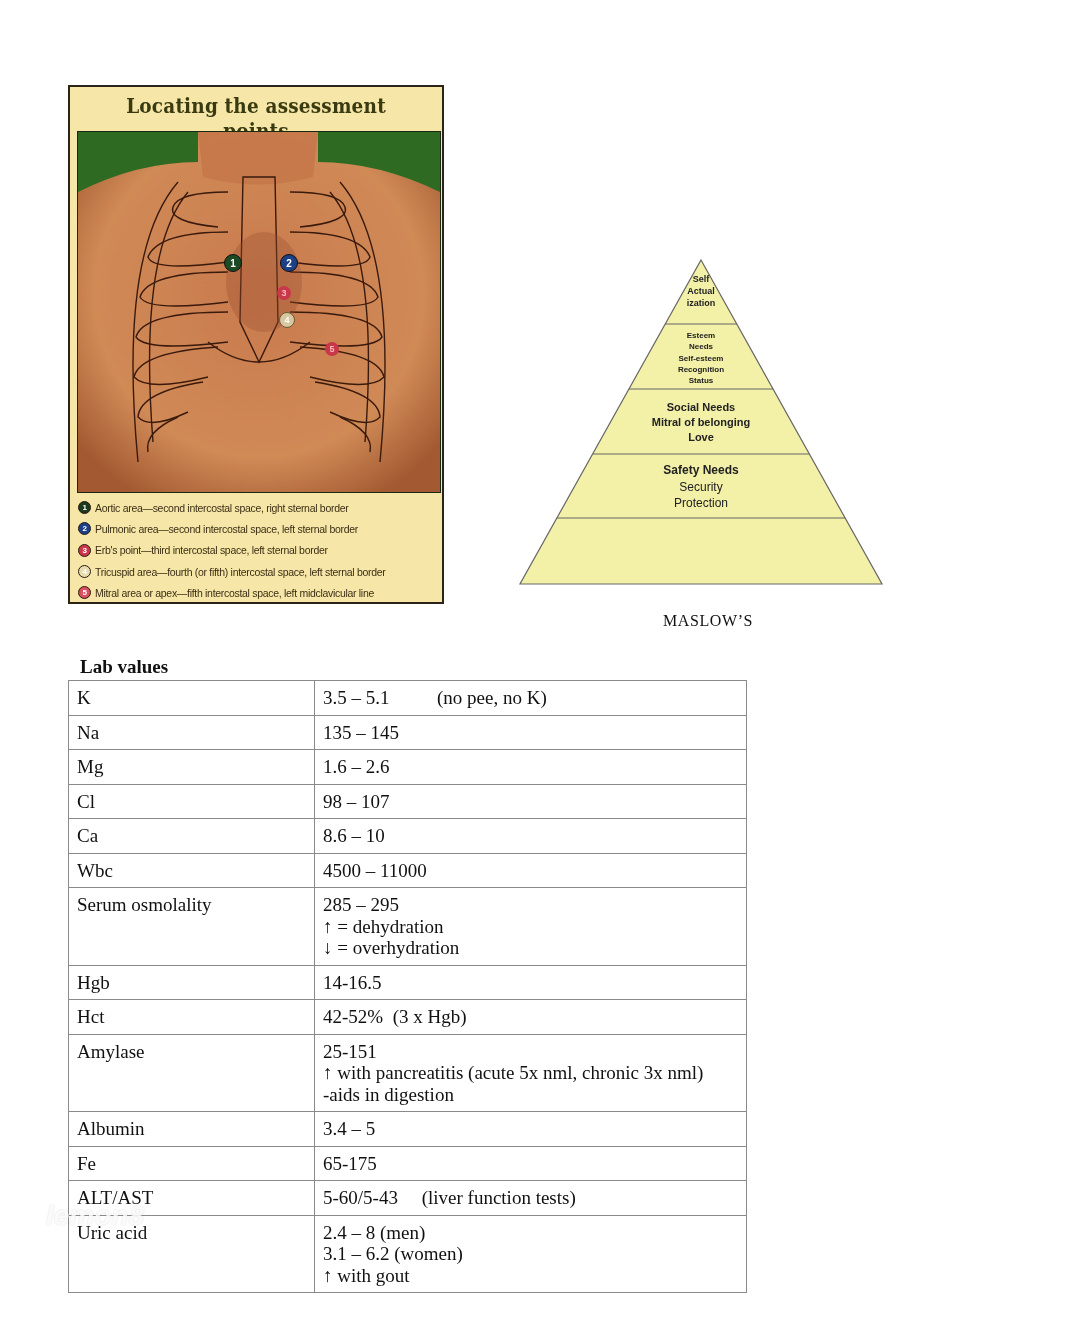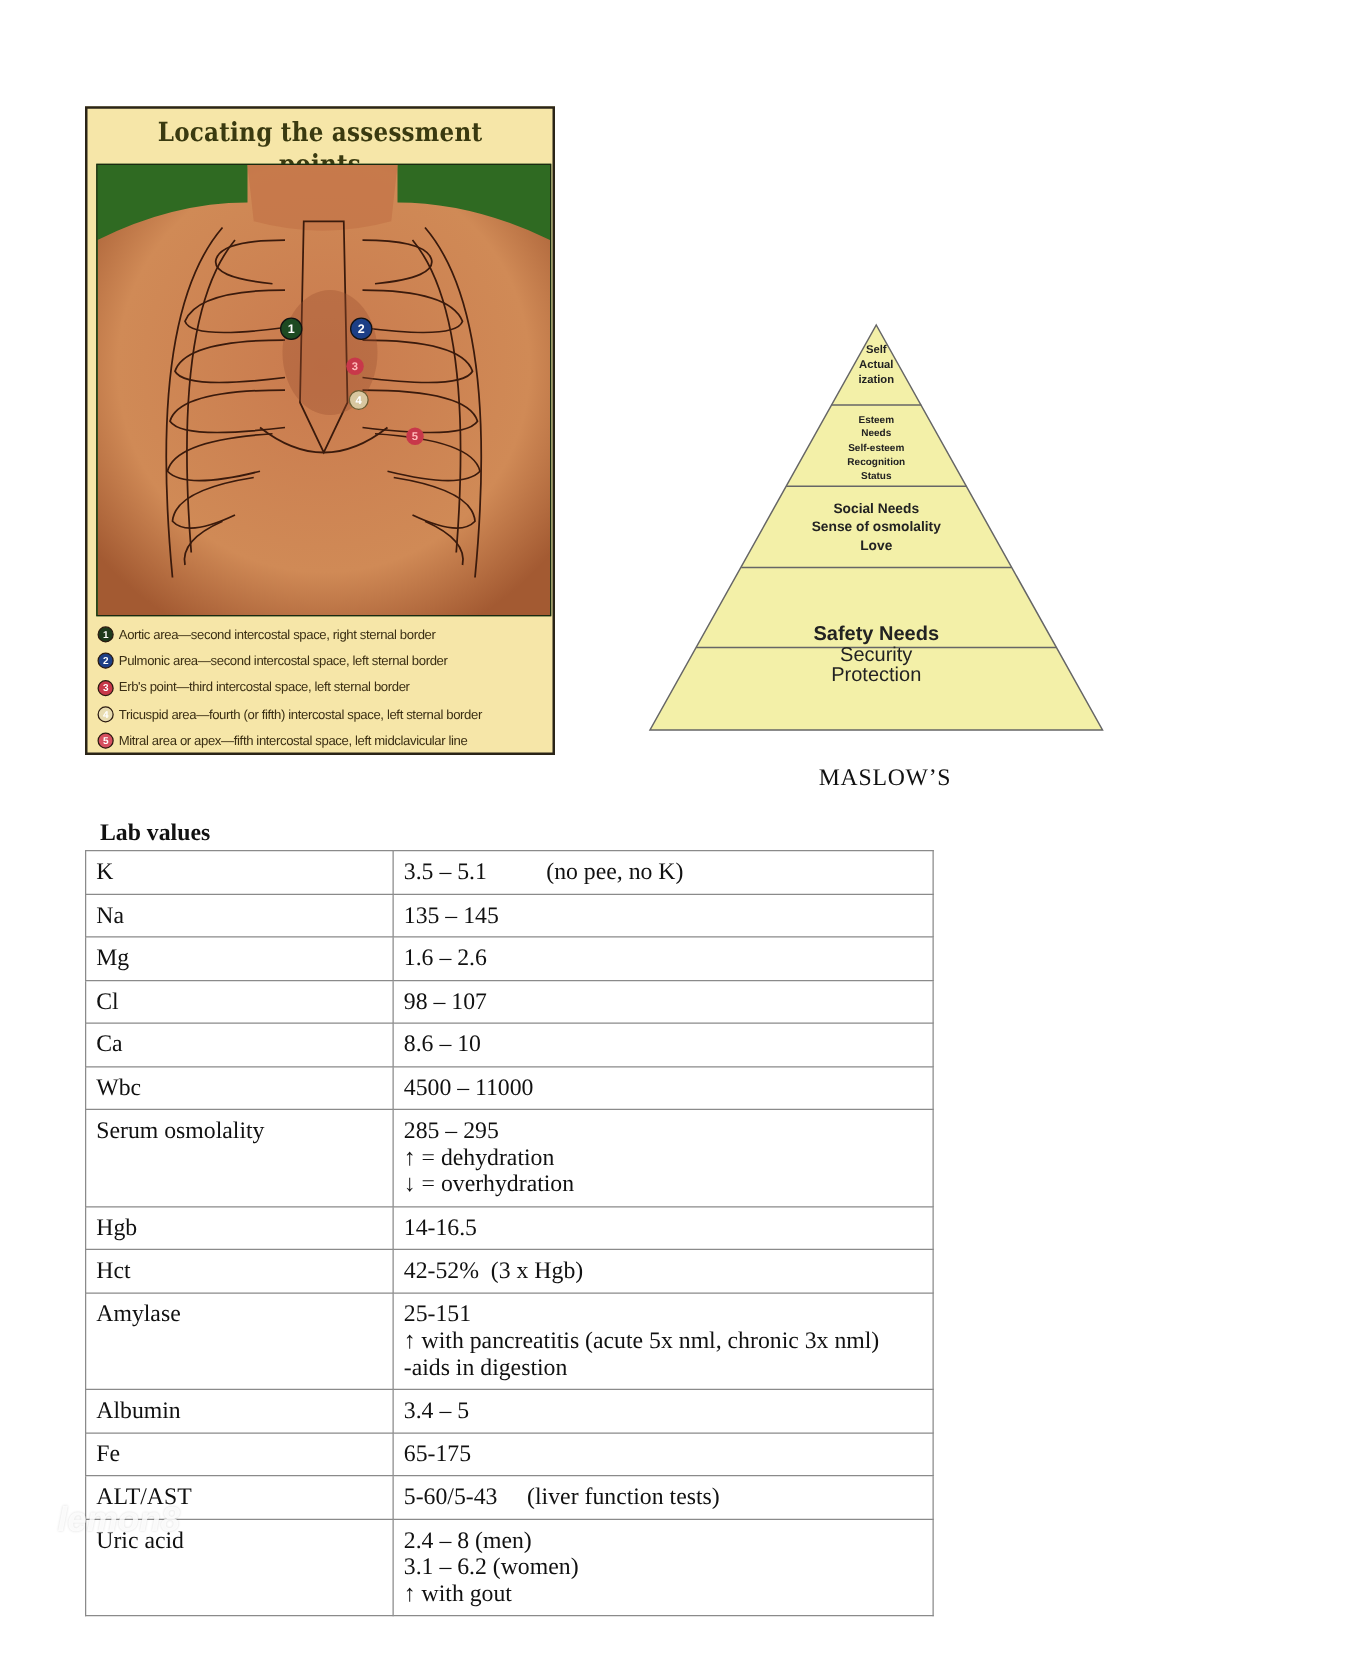--- a/index.html
+++ b/index.html
@@ -21,21 +21,21 @@
                  letter-spacing: -0.3px; white-space: nowrap; }
   .legend-dot { width: 13px; height: 13px; border-radius: 50%; margin-right: 4px; flex: 0 0 13px;
                 display: flex; align-items: center; justify-content: center; color: #fff;
                 font-size: 8px; font-weight: bold; box-sizing: border-box; border: 1.5px solid #2a1a10; }
 
   
   .pyramid { position: absolute; left: 518px; top: 258px; width: 366px; height: 328px; }
   .pyr-label { position: absolute; left: 0; right: 0; text-align: center;
                font-family: Liberation Sans, sans-serif; color: #222; }
   .maslow-caption { position: absolute; left: 600px; top: 612px; width: 216px; text-align: center;
-                    font-size: 19px; letter-spacing: 0.6px; }
+                    font-size: 16px; letter-spacing: 0.6px; }
 
   
   .lab-heading { position: absolute; left: 80px; top: 656px; font-weight: bold; font-size: 19px; }
   table.lab { position: absolute; left: 68px; top: 680px; width: 679px; border-collapse: collapse;
               font-size: 19px; }
   table.lab td { border: 1.5px solid #8a8a8a; vertical-align: top; padding: 6px 8px 6px 8px;
                  line-height: 21.5px; }
   table.lab td.k { width: 229px; }
   .line { display: block; white-space: pre; }
   .wm { position: absolute; left: 46px; top: 1200px; font-family: "Liberation Sans", sans-serif;
@@ -133,24 +133,24 @@
   </div>
   <div class="pyr-label" style="top:72px;font-size:8px;font-weight:bold;line-height:11.3px;">
     <span class="line">Esteem</span>
     <span class="line">Needs</span>
     <span class="line">Self-esteem</span>
     <span class="line">Recognition</span>
     <span class="line">Status</span>
   </div>
   <div class="pyr-label" style="top:142px;font-size:11px;font-weight:bold;line-height:15px;">
     <span class="line">Social Needs</span>
-    <span class="line">Sense of osmolality</span>
+    <span class="line">Mitral of belonging</span>
     <span class="line">Love</span>
   </div>
-  <div class="pyr-label" style="top:204px;font-size:16px;line-height:16.5px;margin-top:38px;">
+  <div class="pyr-label" style="top:204px;font-size:12px;line-height:16.5px;">
     <span class="line" style="font-weight:bold">Safety Needs</span>
     <span class="line">Security</span>
     <span class="line">Protection</span>
   </div>
 </div>
 <div class="maslow-caption">MASLOW’S</div>
 
 <div class="lab-heading">Lab values</div>
 <table class="lab">
   <tbody id="lab-body">

